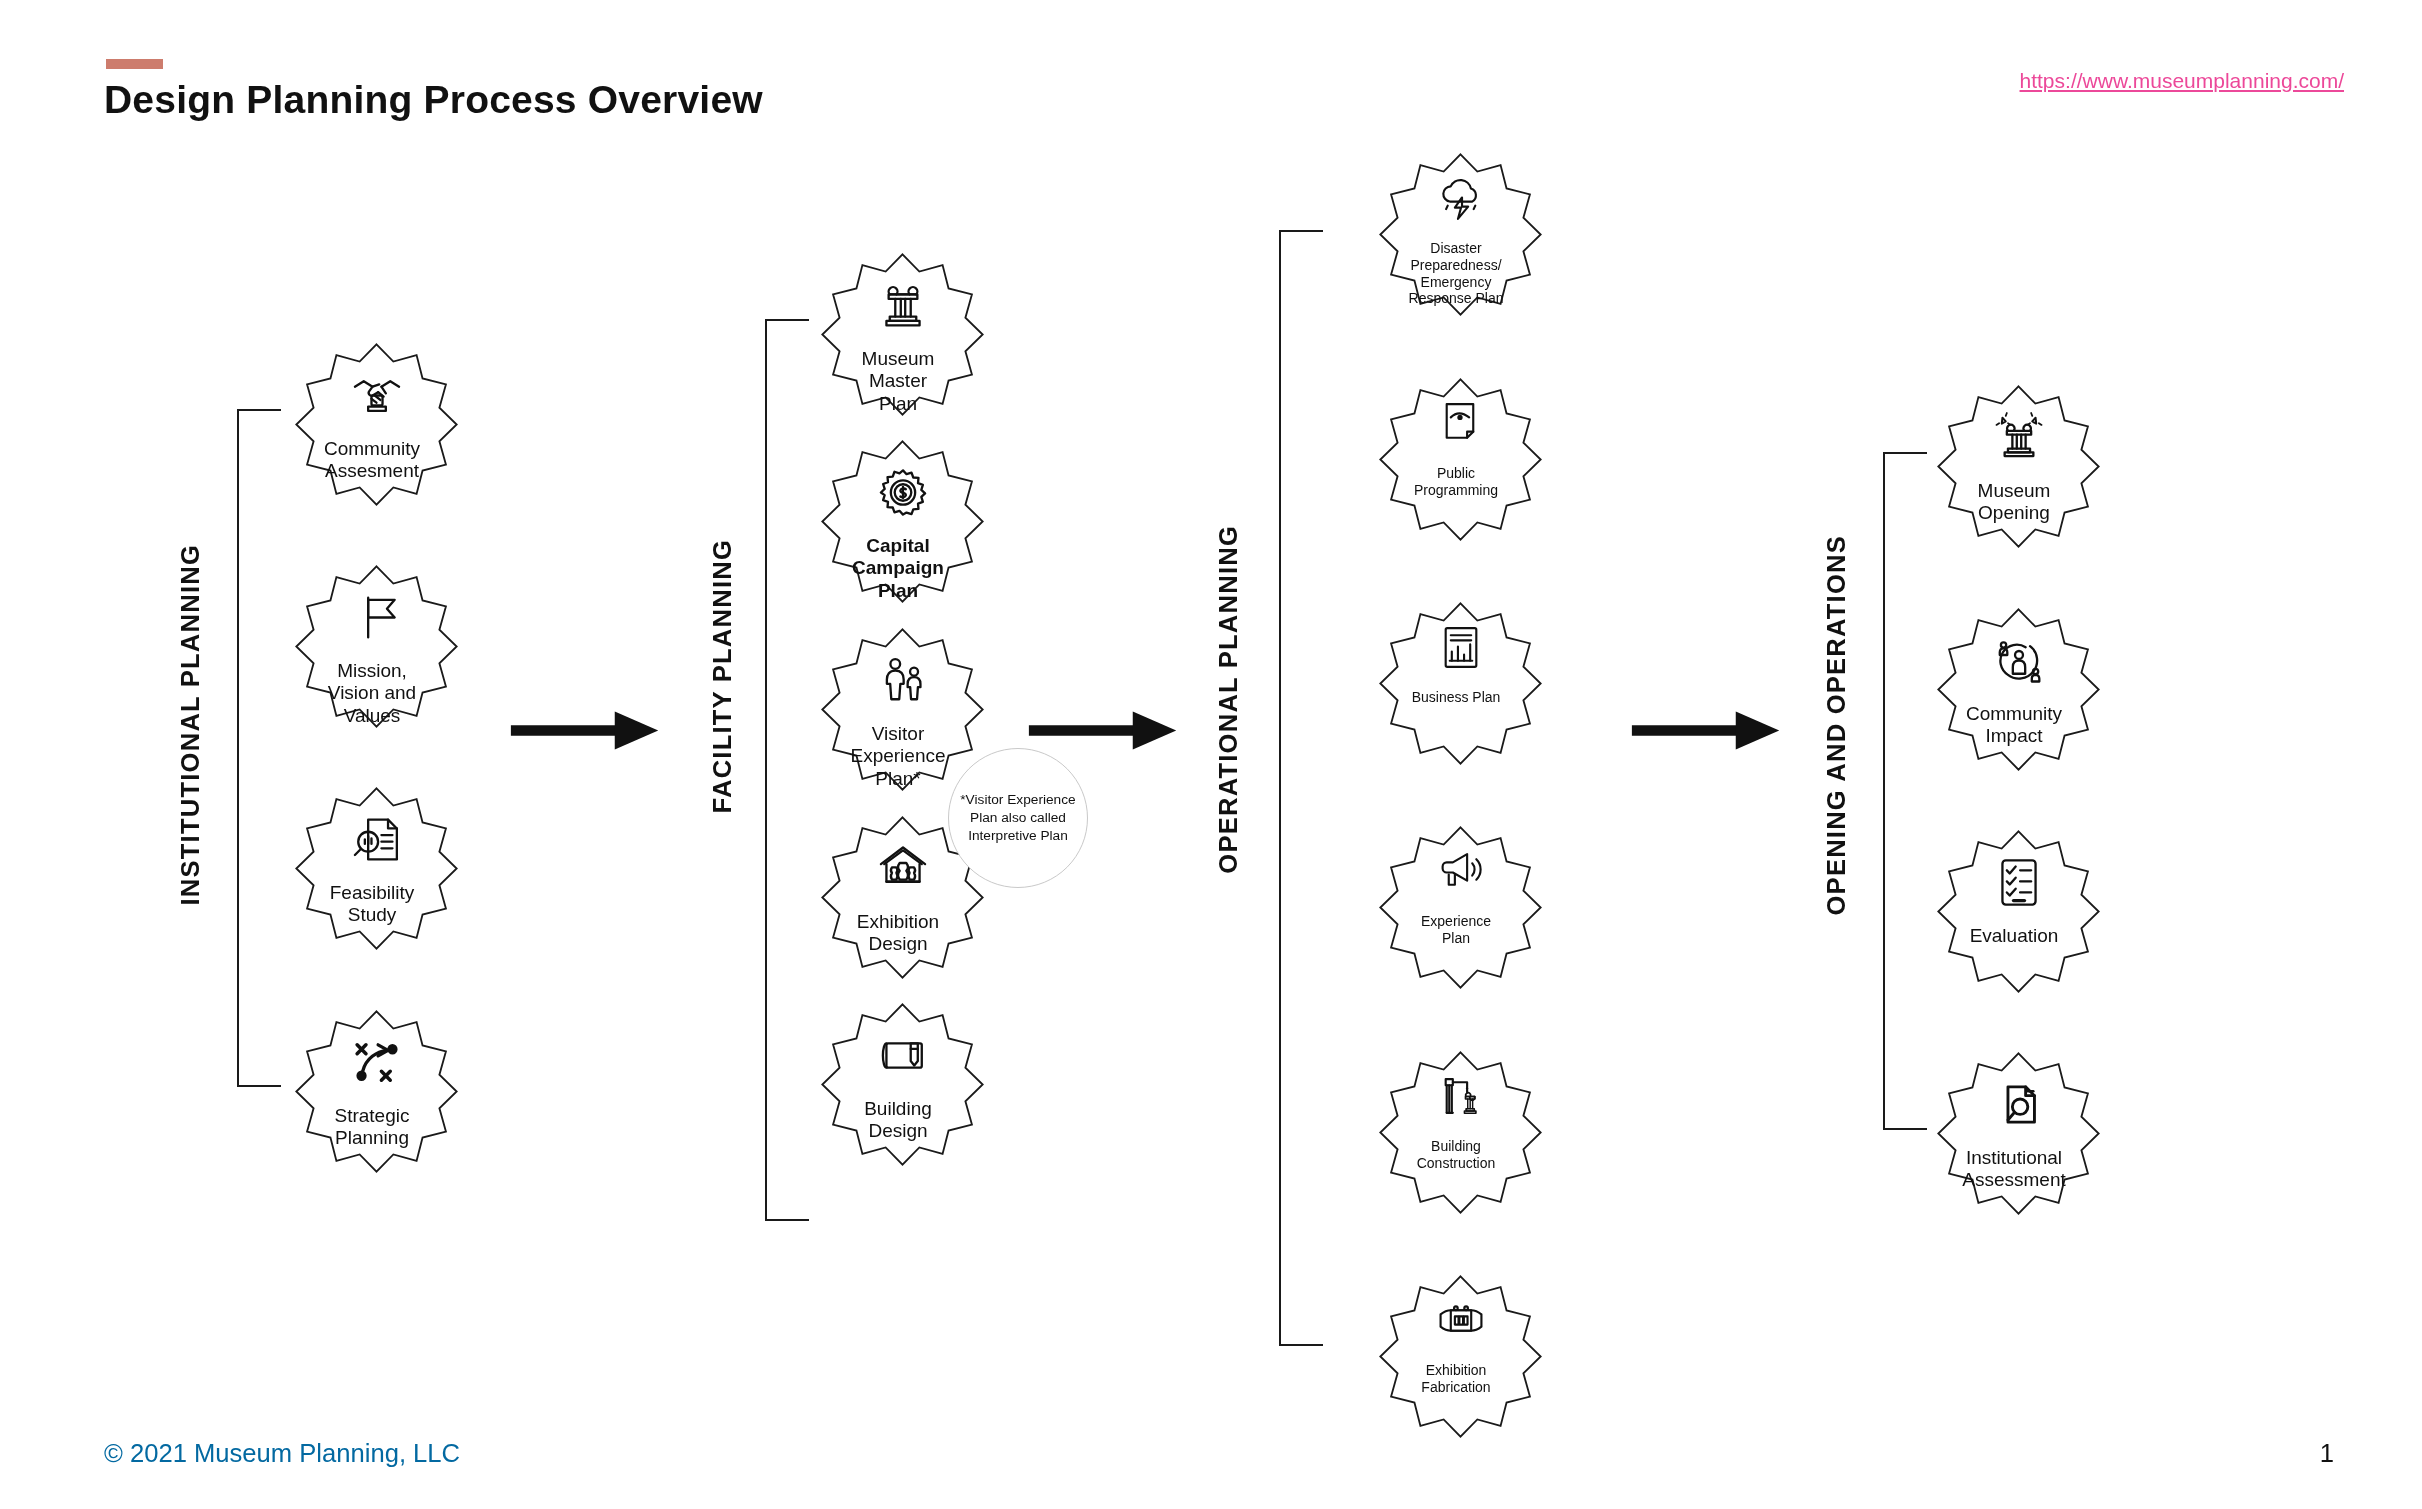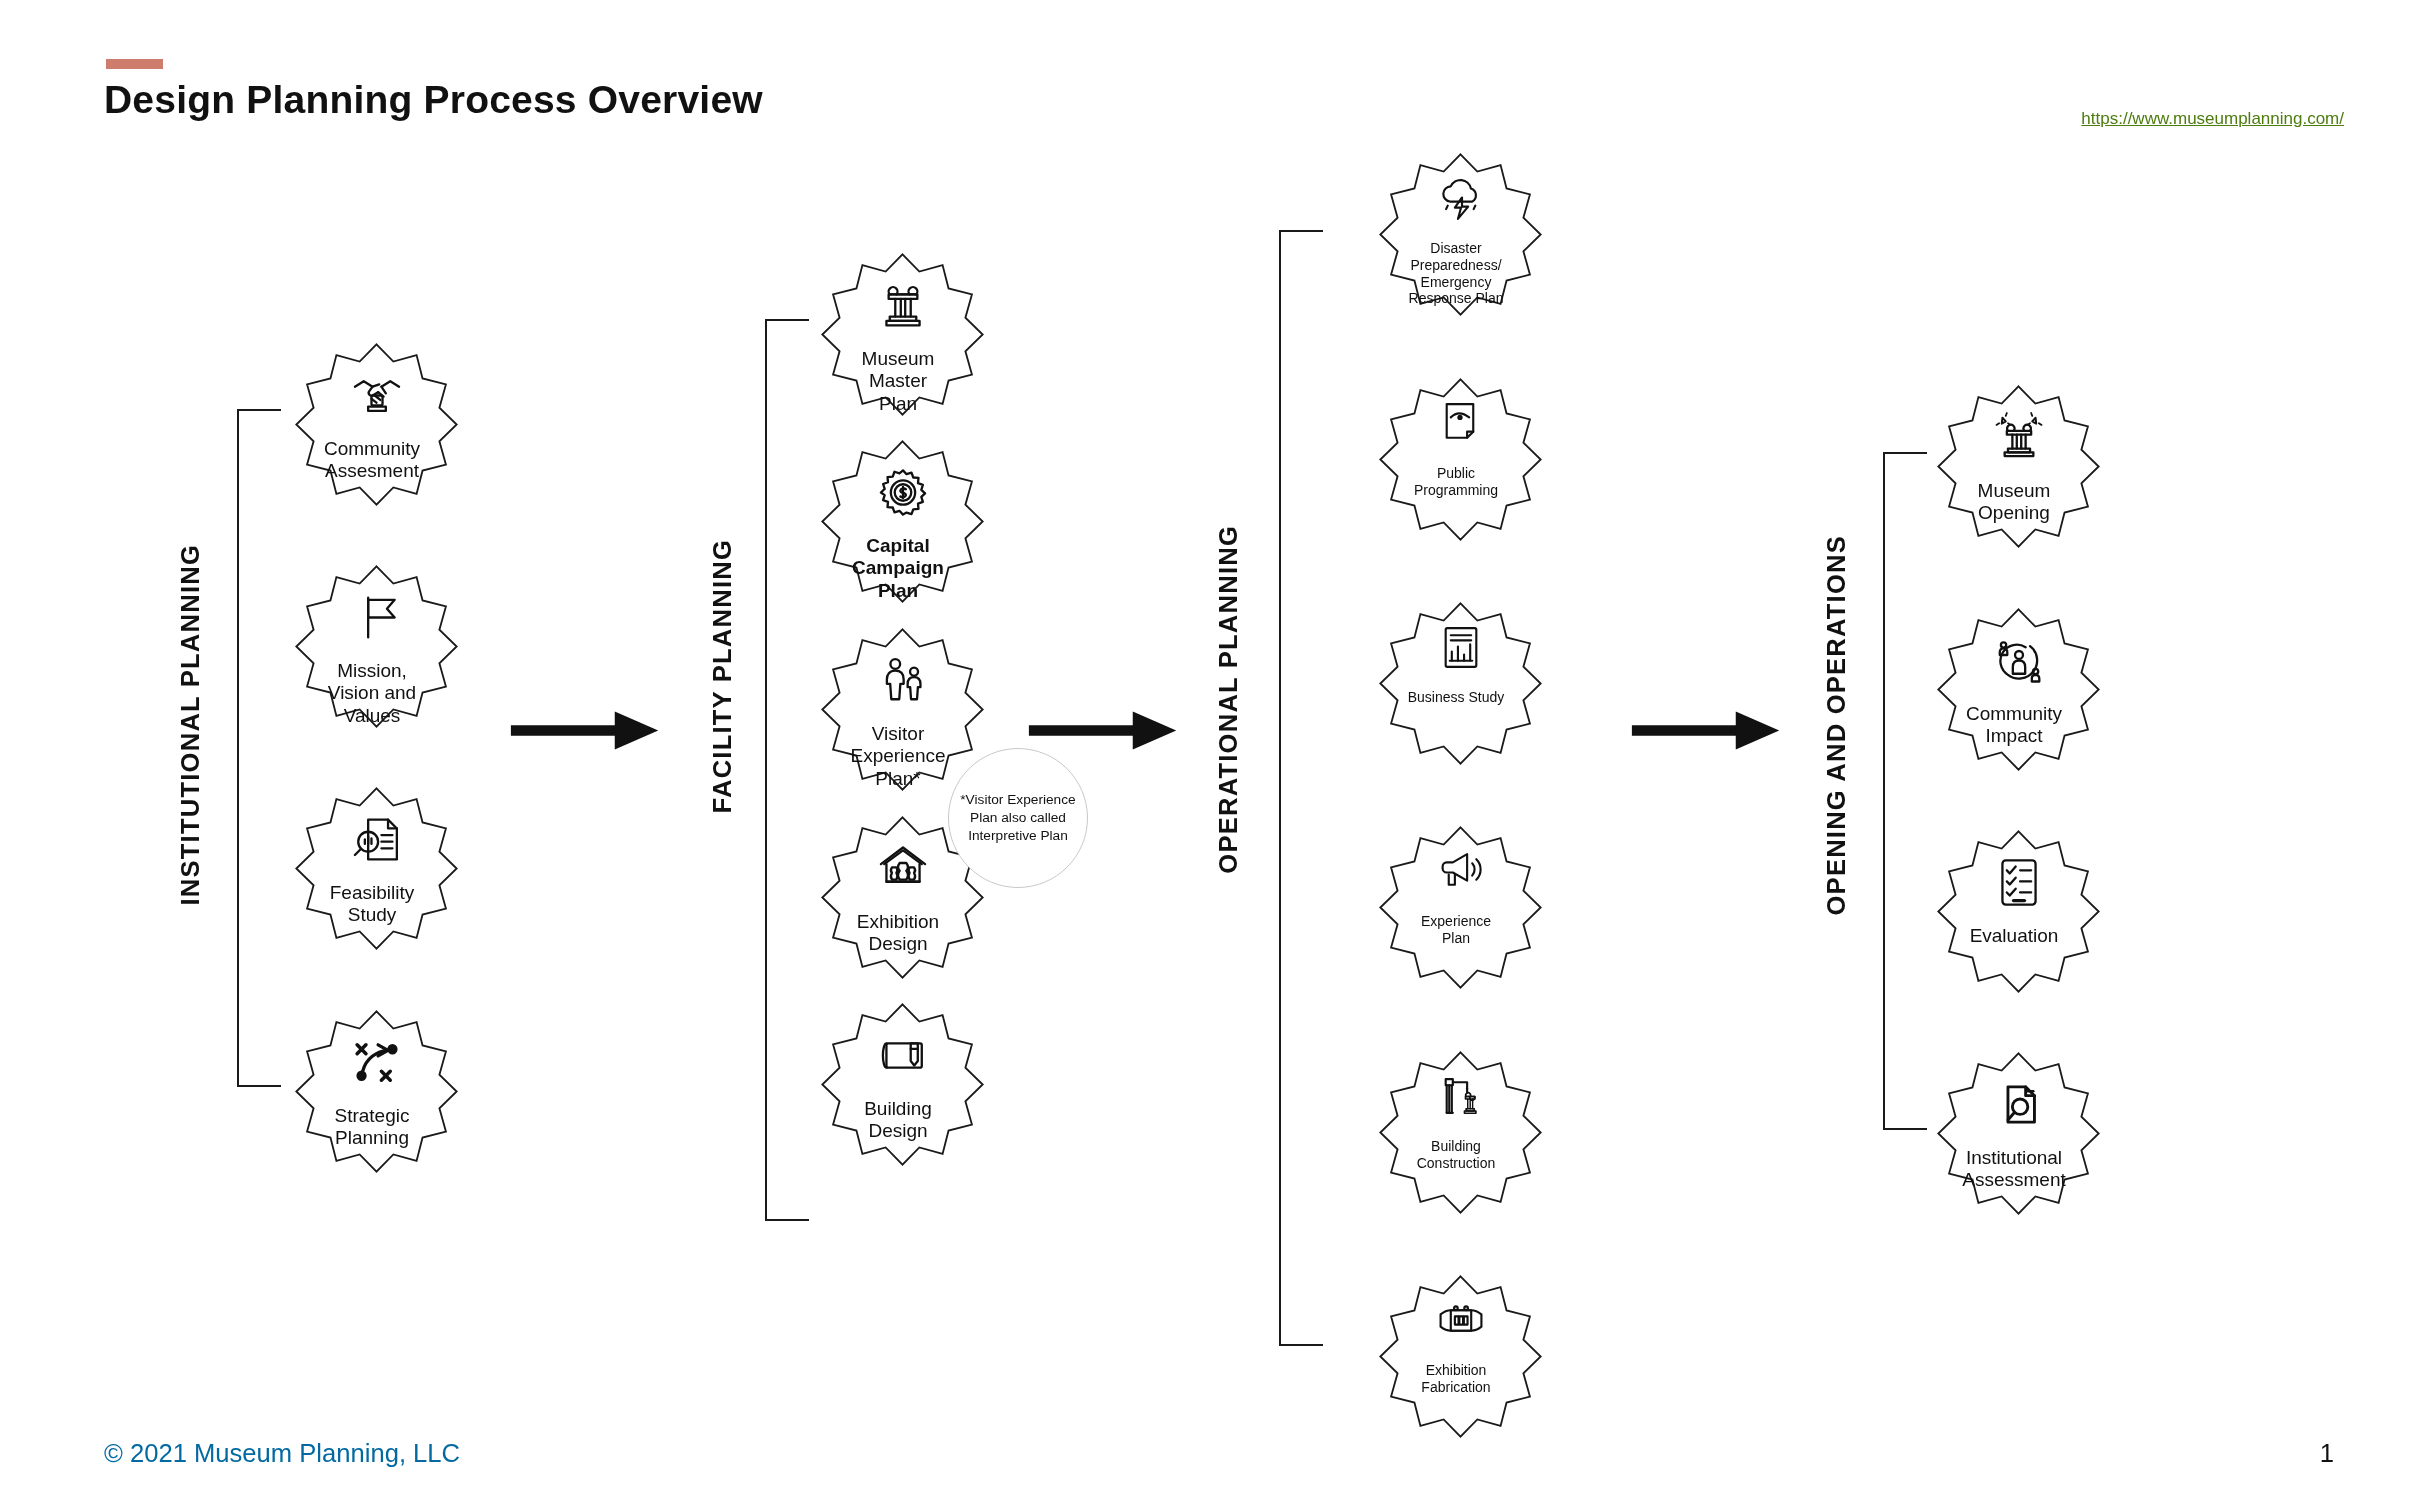--- a/index.html
+++ b/index.html
@@ -16,23 +16,22 @@
     position: absolute; left: 106px; top: 59px;
     width: 57px; height: 10.4px; background: #cd7c6d;
   }
   .page-title {
     position: absolute; left: 104px; top: 78px;
     font-size: 39px; font-weight: bold; letter-spacing: 0.2px;
     color: #111; white-space: nowrap;
   }
   .site-url {
     position: absolute; right: 79px; top: 69px;
-    font-size: 17px; color: #4d7c0f; text-decoration: underline;
+    font-size: 21px; color: #ec4899; text-decoration: underline;
     white-space: nowrap;
-    margin-top: 40px;
   }
 
   
   .copyright {
     position: absolute; left: 104px; top: 1439px;
     font-size: 25.6px; color: #0369a1; white-space: nowrap;
   }
   .page-number {
     position: absolute; right: 89px; top: 1439px;
     font-size: 25.6px; color: #111;
@@ -339,21 +338,21 @@
         <div class="icon" style="top: 23px;">
           <svg viewBox="0 0 48 48">
             <g fill="none" stroke="#111" stroke-width="2.1" stroke-linecap="round" stroke-linejoin="round">
       <rect x="9" y="5" width="30" height="38" rx="1.5"></rect>
       <path d="M14 12 h20 M14 17 h20"></path>
       <path d="M15 37 V28 M21 37 V23 M27 37 V31 M33 37 V21"></path>
       <path d="M13 37 h22"></path>
             </g>
           </svg>
         </div>
-        <div class="blabel" style="top: 89px; white-space: pre-line;">Business Study</div>
+        <div class="blabel" style="top: 89px; white-space: pre-line;">Business Plan</div>
       </div>
       <div class="badge small" style="left: 1377px; top: 824px; width: 167px; height: 167px;">
         <div class="seal">
           <svg viewBox="0 0 100 100">
             <path d="M50.00 2.00 L60.09 12.33 L74.00 8.43 L77.58 22.42 L91.57 26.00 L87.67 39.91 L98.00 50.00 L87.67 60.09 L91.57 74.00 L77.58 77.58 L74.00 91.57 L60.09 87.67 L50.00 98.00 L39.91 87.67 L26.00 91.57 L22.42 77.58 L8.43 74.00 L12.33 60.09 L2.00 50.00 L12.33 39.91 L8.43 26.00 L22.42 22.42 L26.00 8.43 L39.91 12.33 Z" fill="#fff" stroke="#1a1a1a" stroke-width="1.1" stroke-linejoin="miter"></path>
           </svg>
         </div>
         <div class="icon" style="top: 23px;">
           <svg viewBox="0 0 48 48">
             <g fill="none" stroke="#111" stroke-width="2.1" stroke-linecap="round" stroke-linejoin="round">

